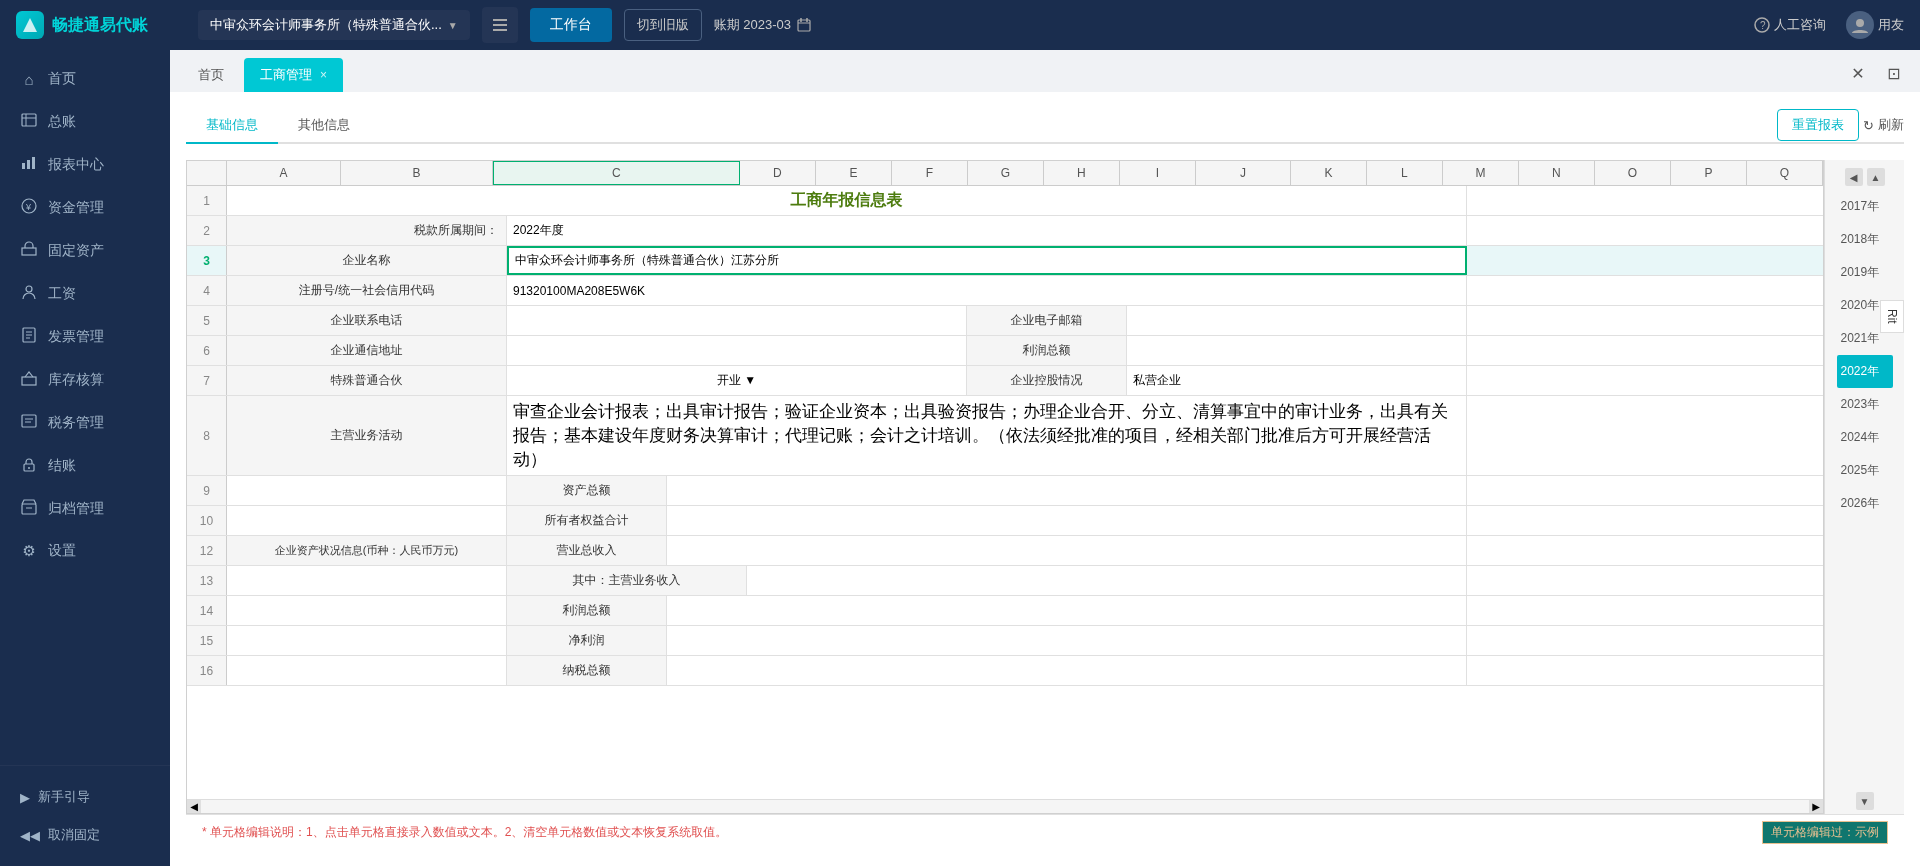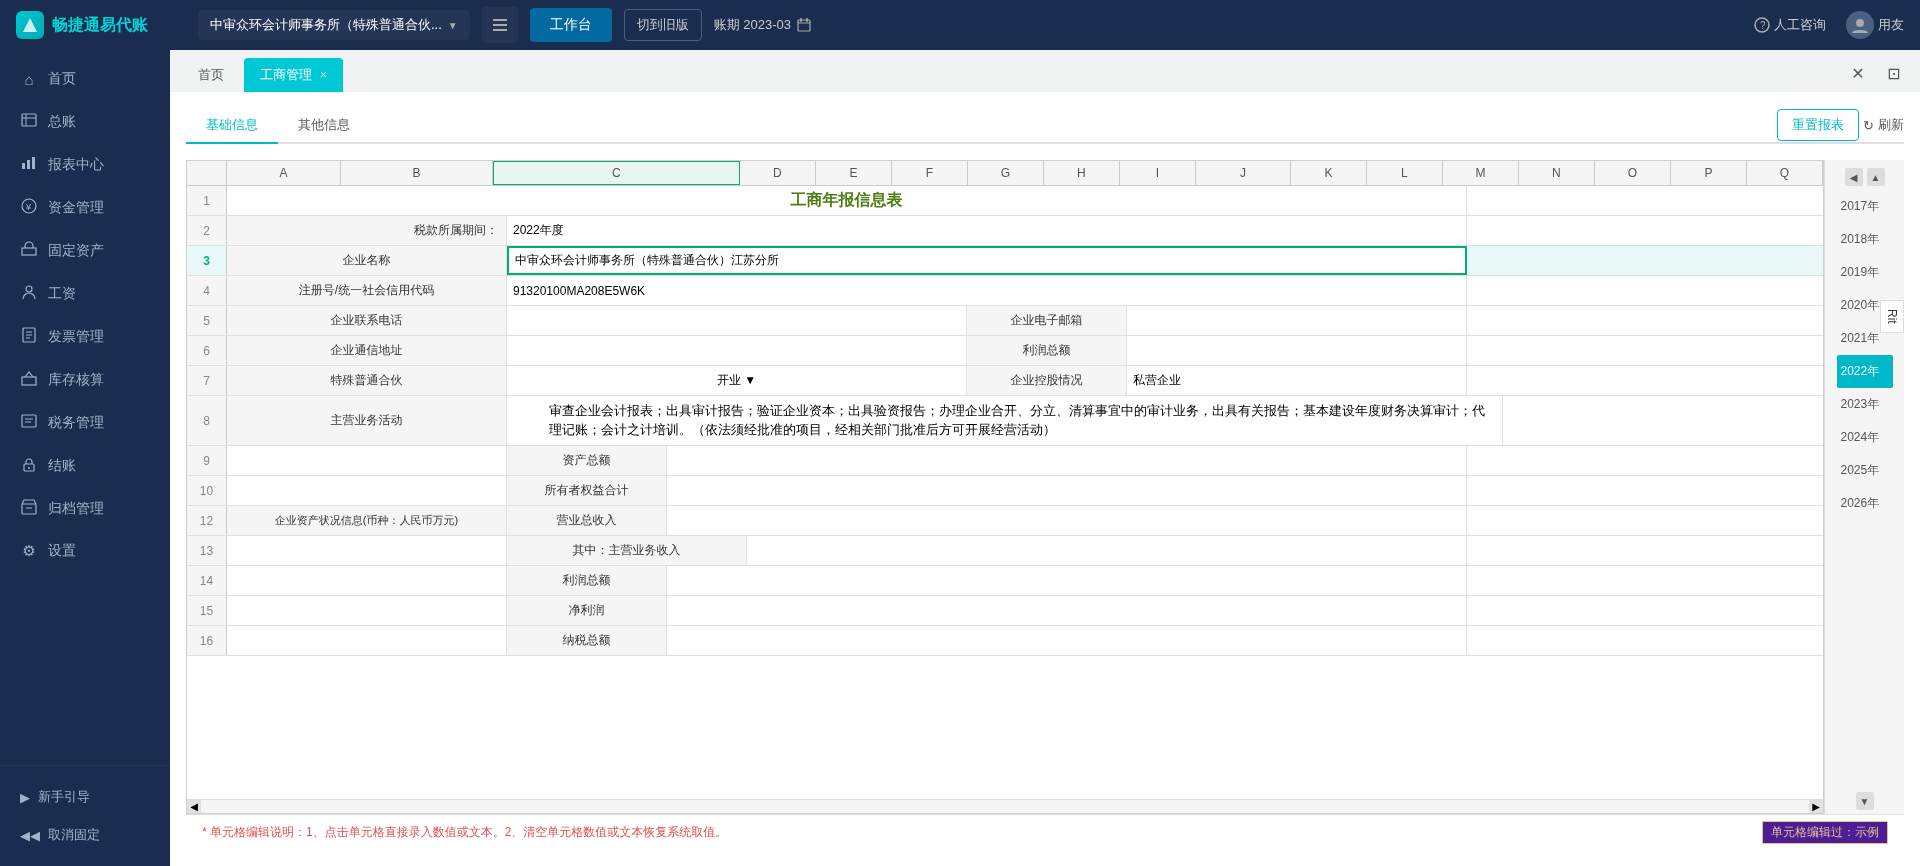--- a/index.html
+++ b/index.html
@@ -91,21 +91,21 @@
     .panel-arrow-btn { width: 18px; height: 18px; display: flex; align-items: center; justify-content: center; background: #ddd; border-radius: 2px; cursor: pointer; font-size: 10px; color: #555; }
 
     
     .sheet-hscroll { height: 14px; display: flex; align-items: center; border-top: 1px solid #ddd; }
     .hscroll-left { width: 14px; height: 14px; background: #e0e0e0; display: flex; align-items: center; justify-content: center; font-size: 10px; cursor: pointer; }
     .hscroll-right { width: 14px; height: 14px; background: #e0e0e0; display: flex; align-items: center; justify-content: center; font-size: 10px; cursor: pointer; }
     .hscroll-track { flex: 1; background: #f5f5f5; height: 14px; }
 
     
     .status-bar { height: 36px; background: #fff; border-top: 1px solid #e0e0e0; display: flex; align-items: center; padding: 0 16px; font-size: 12px; color: #e05050; gap: 4px; }
-    .status-bar .example { color: #e8c090; background: #4c1d95; padding: 2px 8px; border: 1px solid #e8c090; margin-left: auto; }
+    .status-bar .example { color: #e8c090; background: #0f766e; padding: 2px 8px; border: 1px solid #e8c090; margin-left: auto; }
     .win-btn { width: 28px; height: 28px; display: flex; align-items: center; justify-content: center; cursor: pointer; color: #555; font-size: 16px; }
 
     
     .rit-label { position: absolute; right: 0; top: 140px; background: #fff; border: 1px solid #ddd; padding: 8px 4px; writing-mode: vertical-rl; font-size: 12px; color: #333; cursor: pointer; z-index: 20; }
   </style>
 </head>
 <body>
 
 <div class="topbar">
   <div class="topbar-logo">
@@ -378,21 +378,21 @@
               <div class="sheet-row-num">7</div>
               <div class="sheet-cell center label header-bg" style="width:280px;">特殊普通合伙</div>
               <div class="sheet-cell center" style="width:460px;">开业 ▼</div>
               <div class="sheet-cell center label header-bg" style="width:160px;">企业控股情况</div>
               <div class="sheet-cell" style="width:340px;">私营企业</div>
             </div>
 
             <div class="sheet-row" style="min-height:50px;">
               <div class="sheet-row-num">8</div>
               <div class="sheet-cell center label header-bg" style="width:280px; align-items:center;">主营业务活动</div>
-              <div class="sheet-cell" style="width:960px; flex-wrap:wrap; overflow:hidden; font-size:13px; line-height:1.4;margin-left:36px;">审查企业会计报表；出具审计报告；验证企业资本；出具验资报告；办理企业合开、分立、清算事宜中的审计业务，出具有关报告；基本建设年度财务决算审计；代理记账；会计之计培训。（依法须经批准的项目，经相关部门批准后方可开展经营活动）</div>
+              <div class="sheet-cell" style="width:960px; flex-wrap:wrap; overflow:hidden; font-size:17px; line-height:1.4;">审查企业会计报表；出具审计报告；验证企业资本；出具验资报告；办理企业合开、分立、清算事宜中的审计业务，出具有关报告；基本建设年度财务决算审计；代理记账；会计之计培训。（依法须经批准的项目，经相关部门批准后方可开展经营活动）</div>
             </div>
 
             <div class="sheet-row">
               <div class="sheet-row-num">9</div>
               <div class="sheet-cell" style="width:280px;"></div>
               <div class="sheet-cell center label header-bg" style="width:160px;">资产总额</div>
               <div class="sheet-cell" style="width:800px;"></div>
             </div>
 
             <div class="sheet-row">

